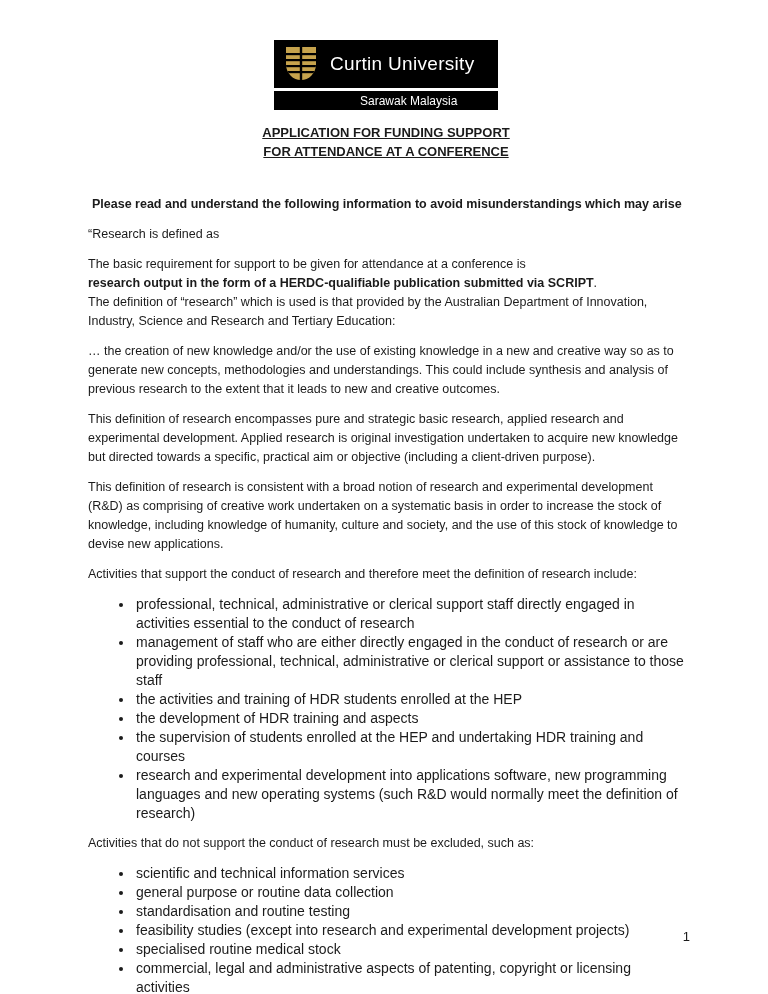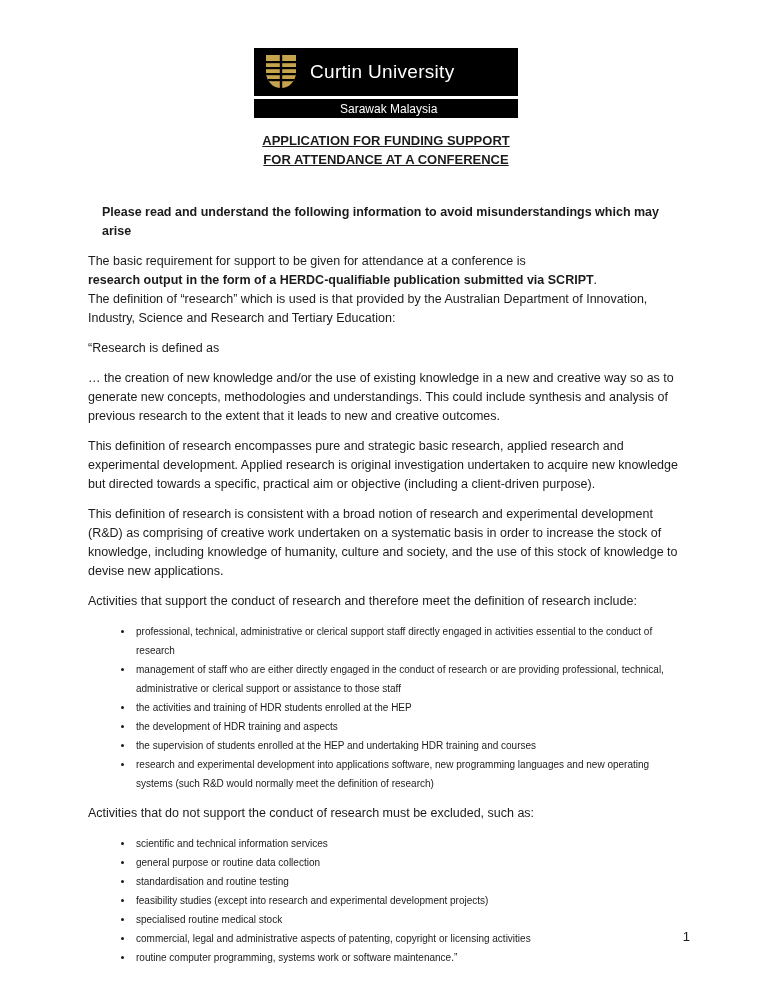--- a/index.html
+++ b/index.html
@@ -12,21 +12,21 @@
     position: relative;
   }
   .page {
     width: 768px;
     height: 994px;
     padding: 40px 84px 0 88px;
     position: relative;
     overflow: hidden;
   }
   
-  .logo-block { width: 264px; margin: 8px auto; }
+  .logo-block { width: 224px; margin: 0 auto; }
   .logo-main {
     background: #000000;
     height: 48px;
     display: flex;
     align-items: center;
     padding: 0 10px 0 8px;
   }
   .logo-emblem {
     width: 38px; height: 40px;
     display: flex; align-items: center; justify-content: center;
@@ -56,31 +56,31 @@
     font-weight: bold;
     line-height: 19px;
     margin-top: 13px;
     text-decoration: underline;
   }
   
   .notice {
     font-weight: bold;
     font-size: 12.5px;
     line-height: 19px;
-    margin: 34px 0 11px 14px;
+    margin: 34px 0 11px 4px;
   }
   p.para, .list-heading {
     font-size: 12.5px;
     line-height: 19px;
     margin: 0 0 11px 0;
   }
   ul.bullet-list {
     margin: 0 0 11px 0;
     padding-left: 46px;
-    font-size: 10px;
+    font-size: 14px;
     line-height: 19px;
   }
   ul.bullet-list li { padding-left: 2px; }
   .page-number {
     position: absolute;
     right: 78px;
     bottom: 50px;
     font-size: 13px;
   }
   strong { font-weight: bold; }
@@ -116,27 +116,27 @@
     </div>
   </header>
 
   <h1 class="doc-title">
     <span>APPLICATION FOR FUNDING SUPPORT</span><br>
     <span>FOR ATTENDANCE AT A CONFERENCE</span>
   </h1>
 
   <p class="notice">Please read and understand the following information to avoid misunderstandings which may arise</p>
 
+  <p class="para">“Research is defined as</p>
+
   <p class="para">
     <span>The basic requirement for support to be given for attendance at a conference is</span><br>
     <strong>research output in the form of a HERDC-qualifiable publication submitted via SCRIPT</strong><span>.</span><br>
     <span>The definition of “research” which is used is that provided by the Australian Department of Innovation, Industry, Science and Research and Tertiary Education:</span>
   </p>
-
-  <p class="para">“Research is defined as</p>
 
   <p class="para">… the creation of new knowledge and/or the use of existing knowledge in a new and creative way so as to generate new concepts, methodologies and understandings. This could include synthesis and analysis of previous research to the extent that it leads to new and creative outcomes.</p>
 
   <p class="para">This definition of research encompasses pure and strategic basic research, applied research and experimental development. Applied research is original investigation undertaken to acquire new knowledge but directed towards a specific, practical aim or objective (including a client-driven purpose).</p>
 
   <p class="para">This definition of research is consistent with a broad notion of research and experimental development (R&amp;D) as comprising of creative work undertaken on a systematic basis in order to increase the stock of knowledge, including knowledge of humanity, culture and society, and the use of this stock of knowledge to devise new applications.</p>
 
   <p class="list-heading">Activities that support the conduct of research and therefore meet the definition of research include:</p>
 
   <ul class="bullet-list">

